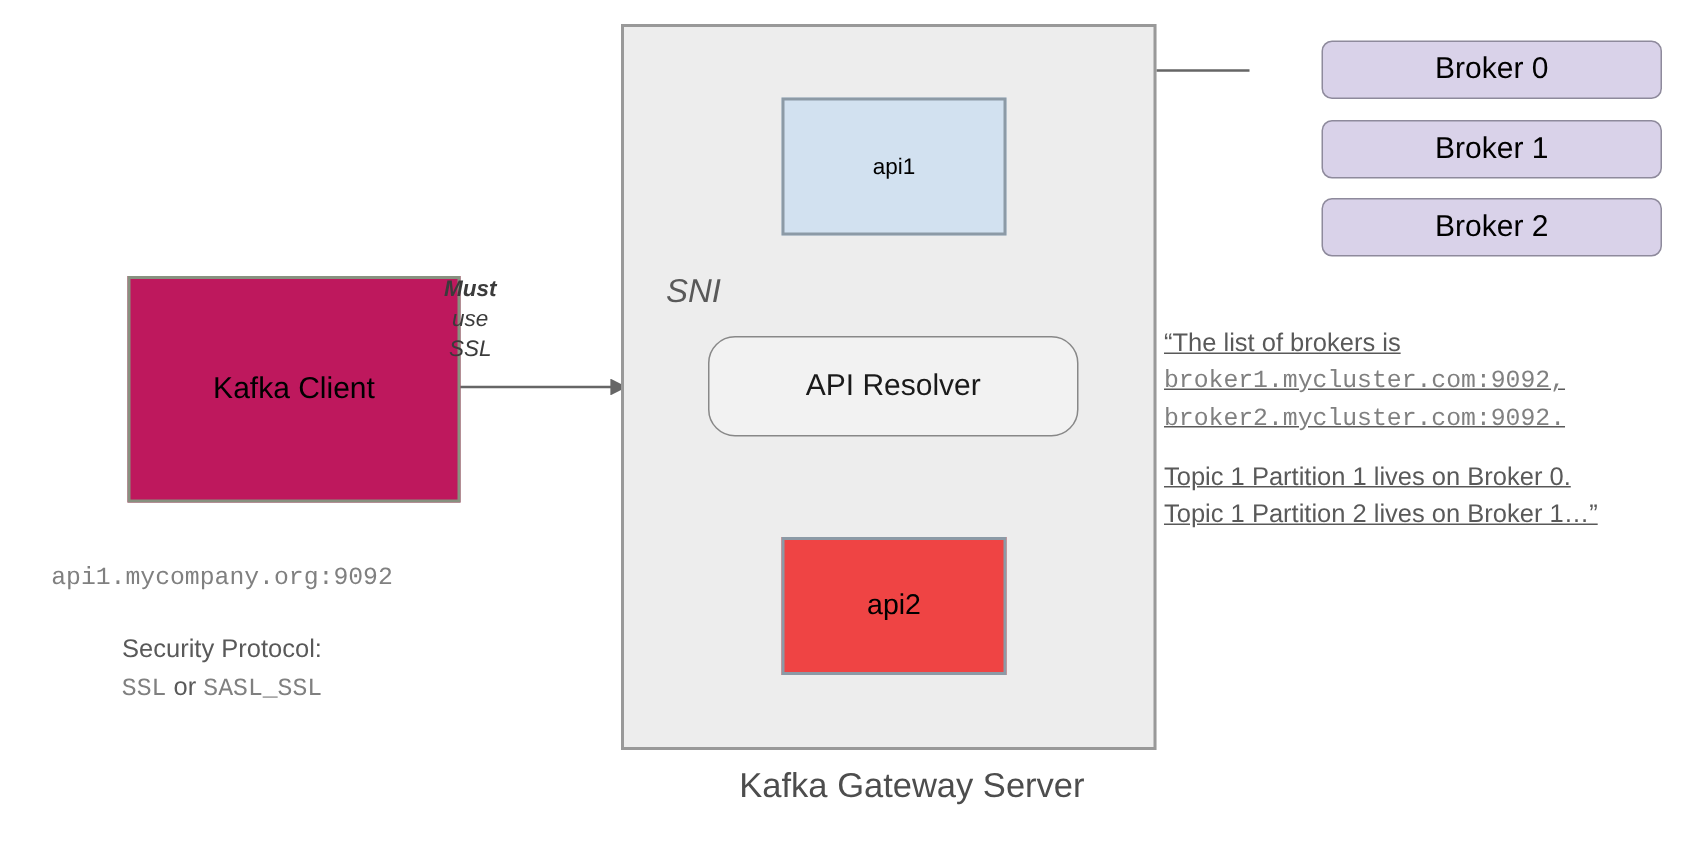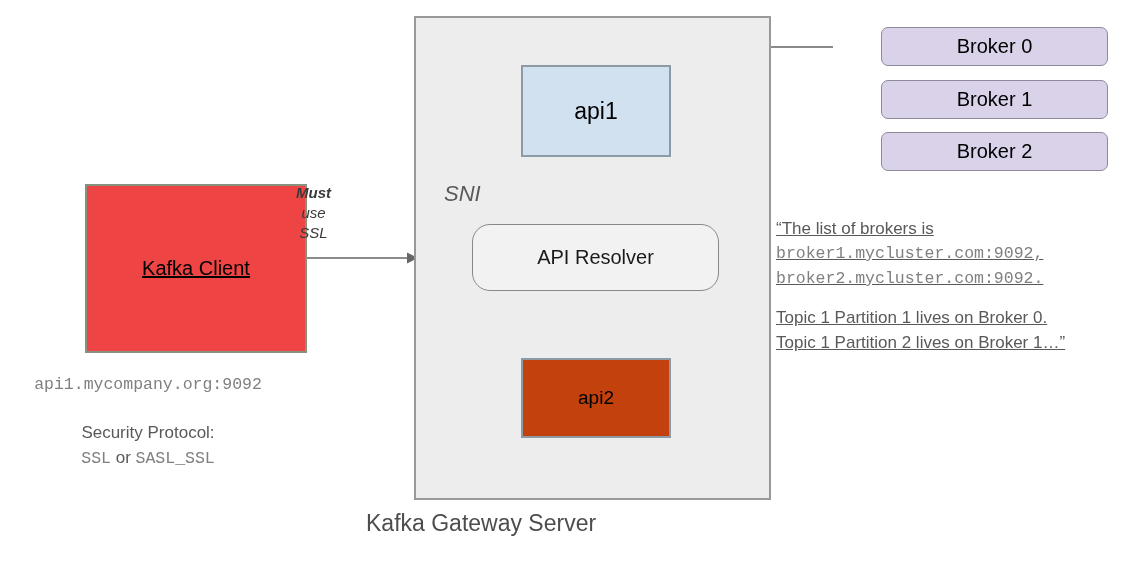--- a/index.html
+++ b/index.html
@@ -48,30 +48,30 @@
     border: 2px solid #999999;
   }
 
   #api1-box {
     left: 473px;
     top: 65px;
     width: 150px;
     height: 92px;
     background: #d2e1f0;
     border: 2px solid #8c9aa6;
-    font-size: 23px;
+    font-size: 15px;
     color: #000;
   }
 
   #api2-box {
     left: 473px;
     top: 358px;
     width: 150px;
-    height: 80px;
-    background: #c2410c;
+    height: 92px;
+    background: #ef4444;
     border: 2px solid #8c9aa6;
     font-size: 19px;
     color: #000;
   }
 
   #api-resolver-box {
     left: 424px;
     top: 224px;
     width: 247px;
     height: 67px;
@@ -79,26 +79,25 @@
     border: 1.6px solid #888888;
     border-radius: 18px;
     font-size: 20px;
     color: #1a1a1a;
   }
 
   #kafka-client-box {
     left: 37px;
     top: 184px;
     width: 222px;
-    height: 169px;
-    background: #ef4444;
+    height: 151px;
+    background: #be185d;
     border: 2px solid #87917f;
     font-size: 20px;
     color: #000;
-    text-decoration: underline;
   }
 
   .broker-box {
     left: 833px;
     width: 227px;
     height: 39px;
     background: #d9d2e9;
     border: 1.8px solid #8e8a9c;
     border-radius: 7px;
     font-size: 20px;
@@ -130,21 +129,21 @@
     color: #3b3b3b;
     line-height: 20px;
     text-align: center;
   }
   #must-use-ssl .strong { font-weight: bold; }
 
   #gateway-caption {
     left: 366px;
     top: 510px;
     width: 357px;
-    text-align: left;
+    text-align: right;
     font-size: 23px;
     color: #4d4d4d;
   }
 
   .client-note {
     position: absolute;
     left: 15px;
     width: 266px;
     text-align: center;
     color: #595959;

